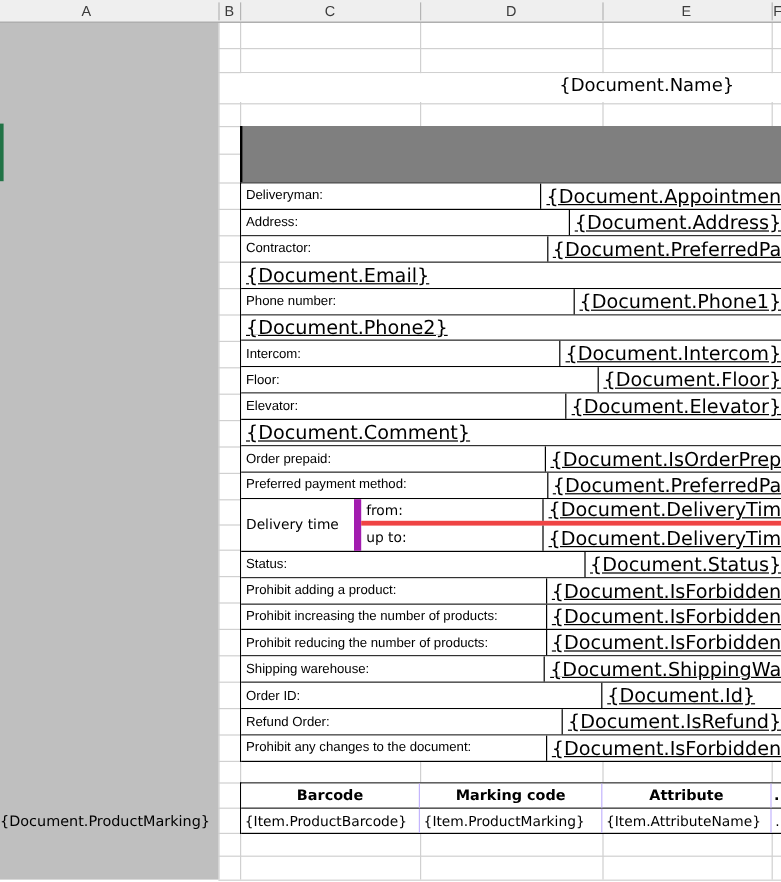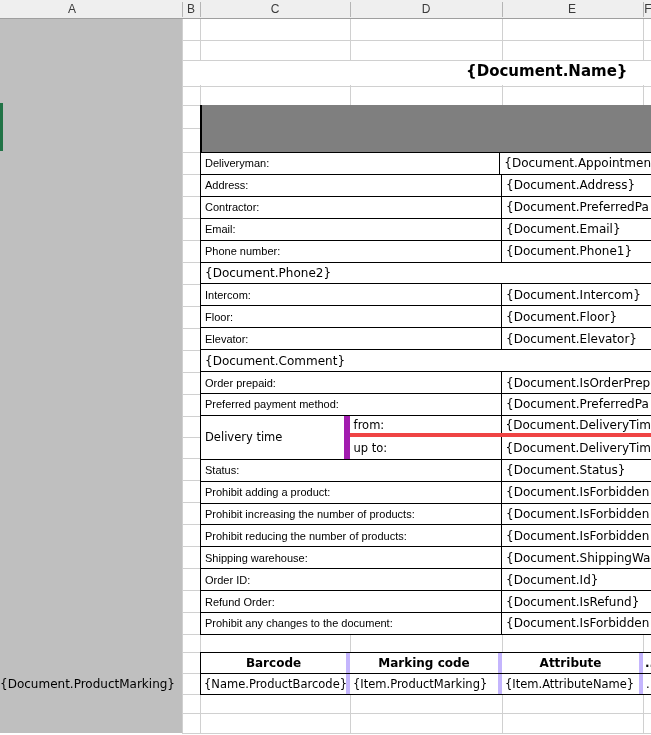--- a/index.html
+++ b/index.html
@@ -15,43 +15,43 @@
   .gl{position:absolute;background:#d0d0d0;z-index:1;}
   
   .colA{position:absolute;left:0;top:19px;width:182px;height:714px;background:#bfbfbf;z-index:2;}
   .greenbar{position:absolute;left:0;top:103px;width:3px;height:48px;background:#217346;z-index:3;}
   
   .band{position:absolute;left:200px;top:105px;width:451px;height:47px;background:#7f7f7f;
         border-left:2px solid #000;box-sizing:border-box;z-index:3;}
   
   .titlecell{position:absolute;left:200px;top:61px;width:451px;height:24px;background:#fff;z-index:2;}
   .titletext{position:absolute;left:266px;top:1px;font-family:"DejaVu Sans",sans-serif;
-             font-weight:bold;font-size:15px;color:#000;white-space:nowrap;}
+             font-weight:normal;font-size:15px;color:#000;white-space:nowrap;}
   
   .itable{position:absolute;left:200px;top:152px;width:451px;z-index:3;
           border-top:1px solid #000;border-left:1px solid #000;box-sizing:border-box;background:#fff;}
   .irow{display:flex;height:21.91px;box-sizing:border-box;border-bottom:1px solid #000;background:#fff;text-align:center;}
   .lblcell{width:301px;box-sizing:border-box;border-right:1px solid #000;display:flex;align-items:center;
            padding-left:4px;font-size:11px;color:#000;white-space:nowrap;overflow:hidden;}
   .valcell{flex:1;display:flex;align-items:center;padding-left:4px;
-           font-family:"DejaVu Sans",sans-serif;font-size:12px;color:#000;white-space:nowrap;overflow:visible;}
+           font-family:"DejaVu Sans",sans-serif;font-size:16px;color:#000;white-space:nowrap;overflow:visible;text-decoration:underline;}
   
   .dblock{display:flex;height:43.82px;box-sizing:border-box;border-bottom:1px solid #000;background:#fff;}
   .dlabel{width:149px;box-sizing:border-box;border-right:6px solid #a21caf;display:flex;align-items:center;
           padding-left:4px;font-family:"DejaVu Sans",sans-serif;font-size:11.5px;white-space:nowrap;}
   .dright{flex:1;display:flex;flex-direction:column;}
   .dsub{display:flex;height:21.91px;box-sizing:border-box;}
   .dsub.first{border-bottom:4px solid #ef4444;}
   .dsublabel{width:152px;box-sizing:border-box;border-right:1px solid #000;display:flex;align-items:center;
           padding-left:4px;font-family:"DejaVu Sans",sans-serif;font-size:11.5px;white-space:nowrap;}
   
   .items{position:absolute;left:200px;top:652px;width:459px;z-index:3;
          border-top:1px solid #000;border-left:1px solid #000;box-sizing:border-box;background:#fff;}
   .itrow{display:flex;height:21px;box-sizing:border-box;border-bottom:1px solid #000;background:#fff;}
-  .itcell{box-sizing:border-box;border-right:4px solid #c4b5fd;display:flex;align-items:center;
+  .itcell{box-sizing:border-box;border-right:1px solid #c4b5fd;display:flex;align-items:center;
           font-family:"DejaVu Sans",sans-serif;font-size:11.5px;white-space:nowrap;overflow:hidden;}
   .itcell.hdr{font-weight:bold;font-size:12px;justify-content:center;}
   .itcell.c0{width:149px;} .itcell.c1{width:152px;} .itcell.c2{width:141px;}
   .itcell.c3{width:16px;border-right:none;justify-content:flex-start;padding-left:2px;}
   .itcell.valtxt{justify-content:flex-start;padding-left:3px;}
   
   .declared{position:absolute;left:0;top:673px;width:175px;height:21px;display:flex;align-items:center;
             justify-content:flex-end;font-family:"DejaVu Sans",sans-serif;font-size:12px;color:#000;
             white-space:nowrap;z-index:4;}
 </style>
@@ -117,21 +117,20 @@
     </div>
     <div class="irow">
       <div class="lblcell">Address:</div>
       <div class="valcell">{Document.Address}</div>
     </div>
     <div class="irow">
       <div class="lblcell">Contractor:</div>
       <div class="valcell">{Document.PreferredPa</div>
     </div>
     <div class="irow">
-      <div class="lblcell">Email:</div>
       <div class="valcell">{Document.Email}</div>
     </div>
     <div class="irow">
       <div class="lblcell">Phone number:</div>
       <div class="valcell">{Document.Phone1}</div>
     </div>
     <div class="irow">
       <div class="valcell">{Document.Phone2}</div>
     </div>
     <div class="irow">
@@ -207,21 +206,21 @@
   </div>
 
   <div class="items">
     <div class="itrow">
       <div class="itcell hdr c0">Barcode</div>
       <div class="itcell hdr c1">Marking code</div>
       <div class="itcell hdr c2">Attribute</div>
       <div class="itcell hdr c3">...</div>
     </div>
     <div class="itrow">
-      <div class="itcell valtxt c0">{Name.ProductBarcode}</div>
+      <div class="itcell valtxt c0">{Item.ProductBarcode}</div>
       <div class="itcell valtxt c1">{Item.ProductMarking}</div>
       <div class="itcell valtxt c2">{Item.AttributeName}</div>
       <div class="itcell valtxt c3">...</div>
     </div>
   </div>
 
   <div class="declared">{Document.ProductMarking}</div>
 
   <div class="colheader">
     <span class="letter" style="left:72px">A</span>

